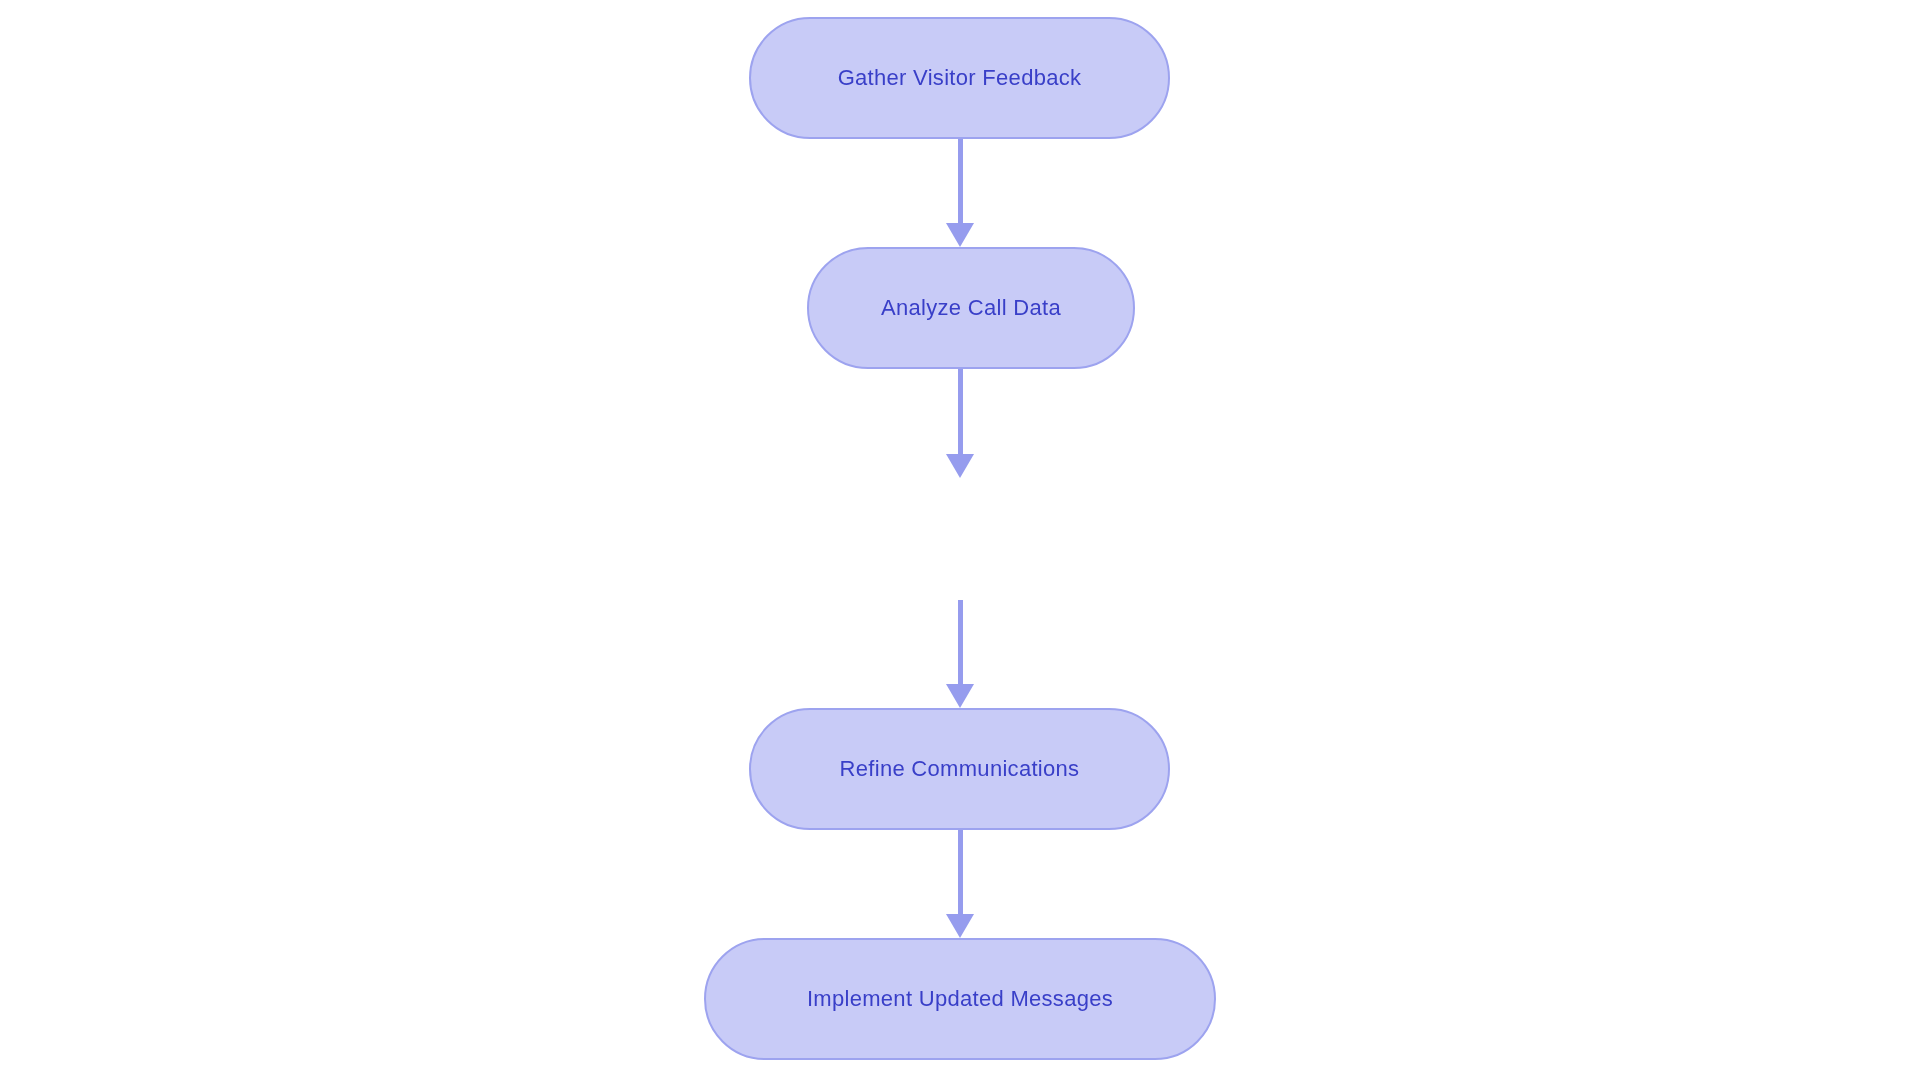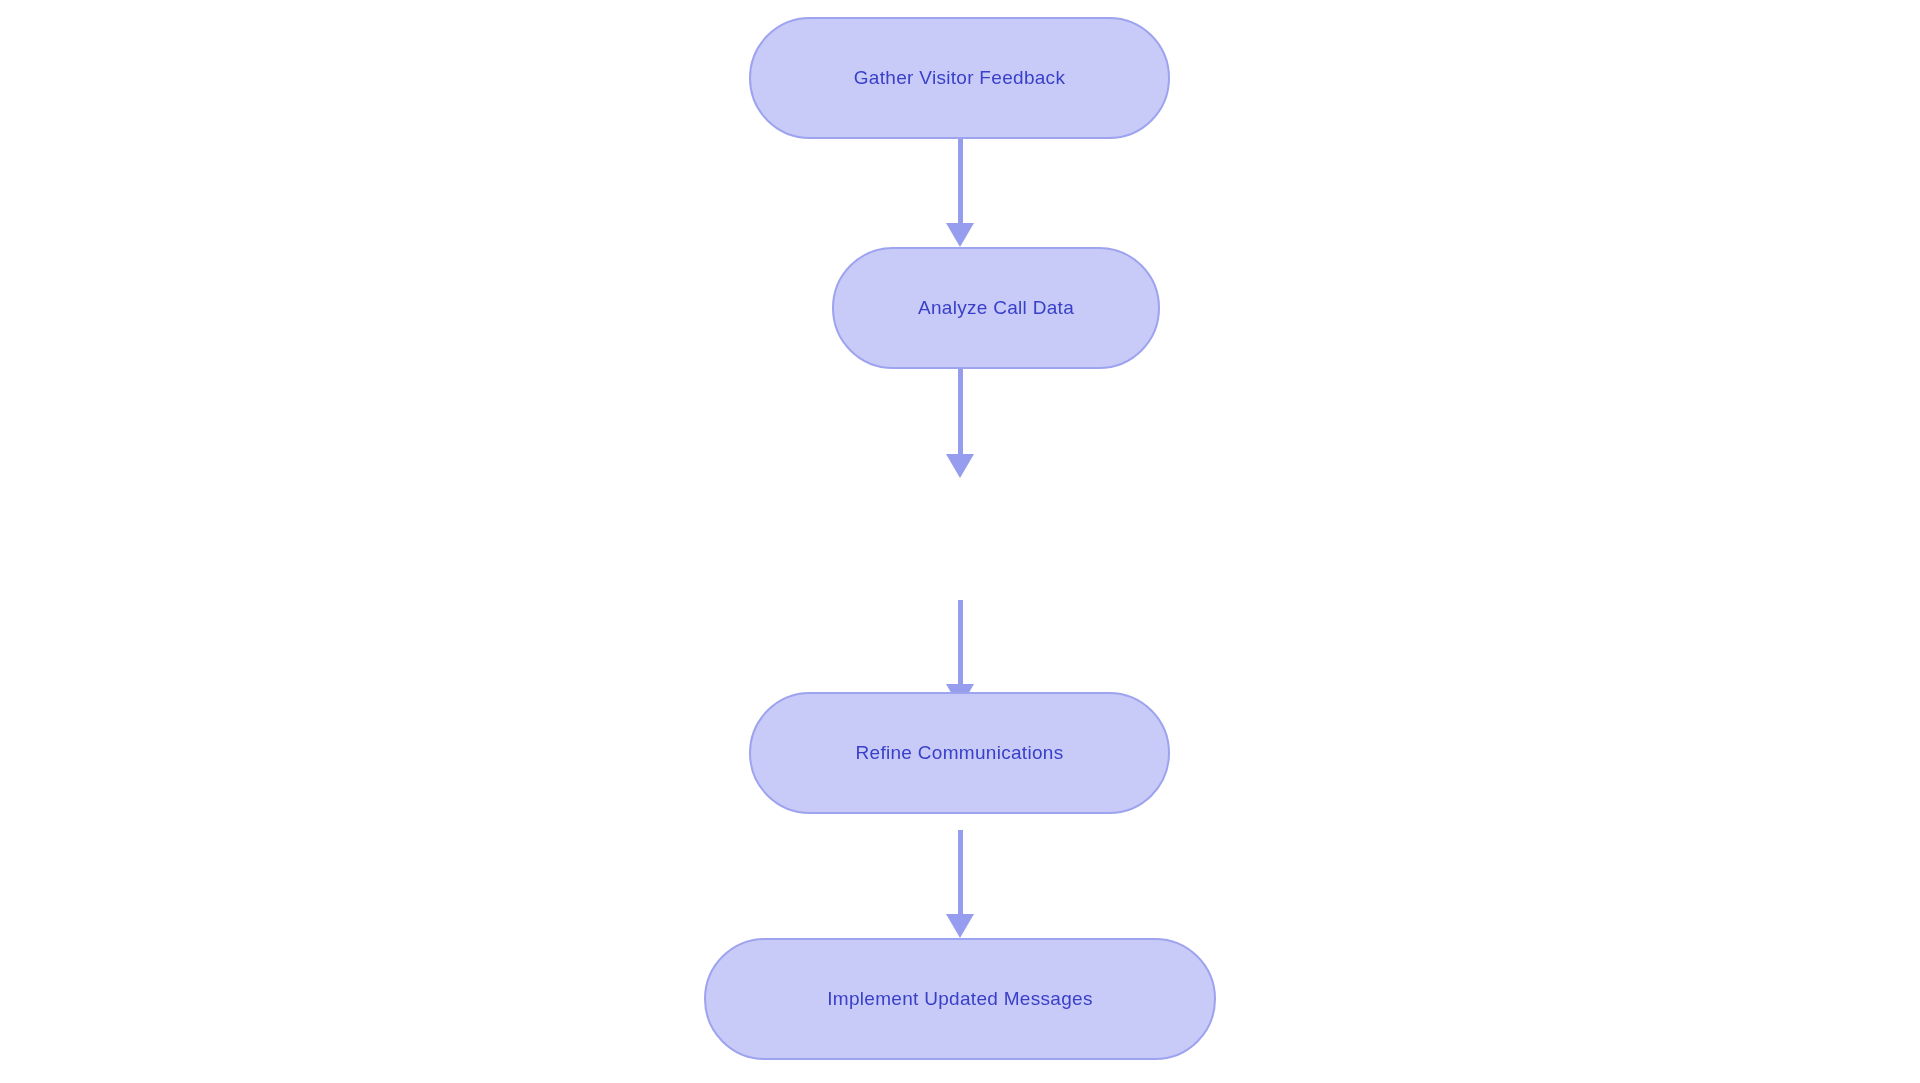--- a/index.html
+++ b/index.html
@@ -24,29 +24,29 @@
     background:var(--node-fill);
     border:2px solid var(--node-border);
     border-radius:61px;
     box-sizing:border-box;
     display:flex;
     align-items:center;
     justify-content:center;
   }
   .node-label{
     color:var(--node-text);
-    font-size:19px;
+    font-size:22px;
     font-weight:400;
     letter-spacing:0.3px;
     white-space:nowrap;
   }
   .n1{left:749px;top:17px;width:421px;}
-  .n2{left:832px;top:247px;width:328px;}
+  .n2{left:807px;top:247px;width:328px;}
   .n3{left:703px;top:478px;width:515px;}
-  .n4{left:749px;top:692px;width:421px;}
+  .n4{left:749px;top:708px;width:421px;}
   .n5{left:704px;top:938px;width:512px;}
   .arrow{
     position:absolute;
     left:946px;
     width:28px;
     display:flex;
     flex-direction:column;
     align-items:center;
   }
   .a1{top:139px;height:108px;}

